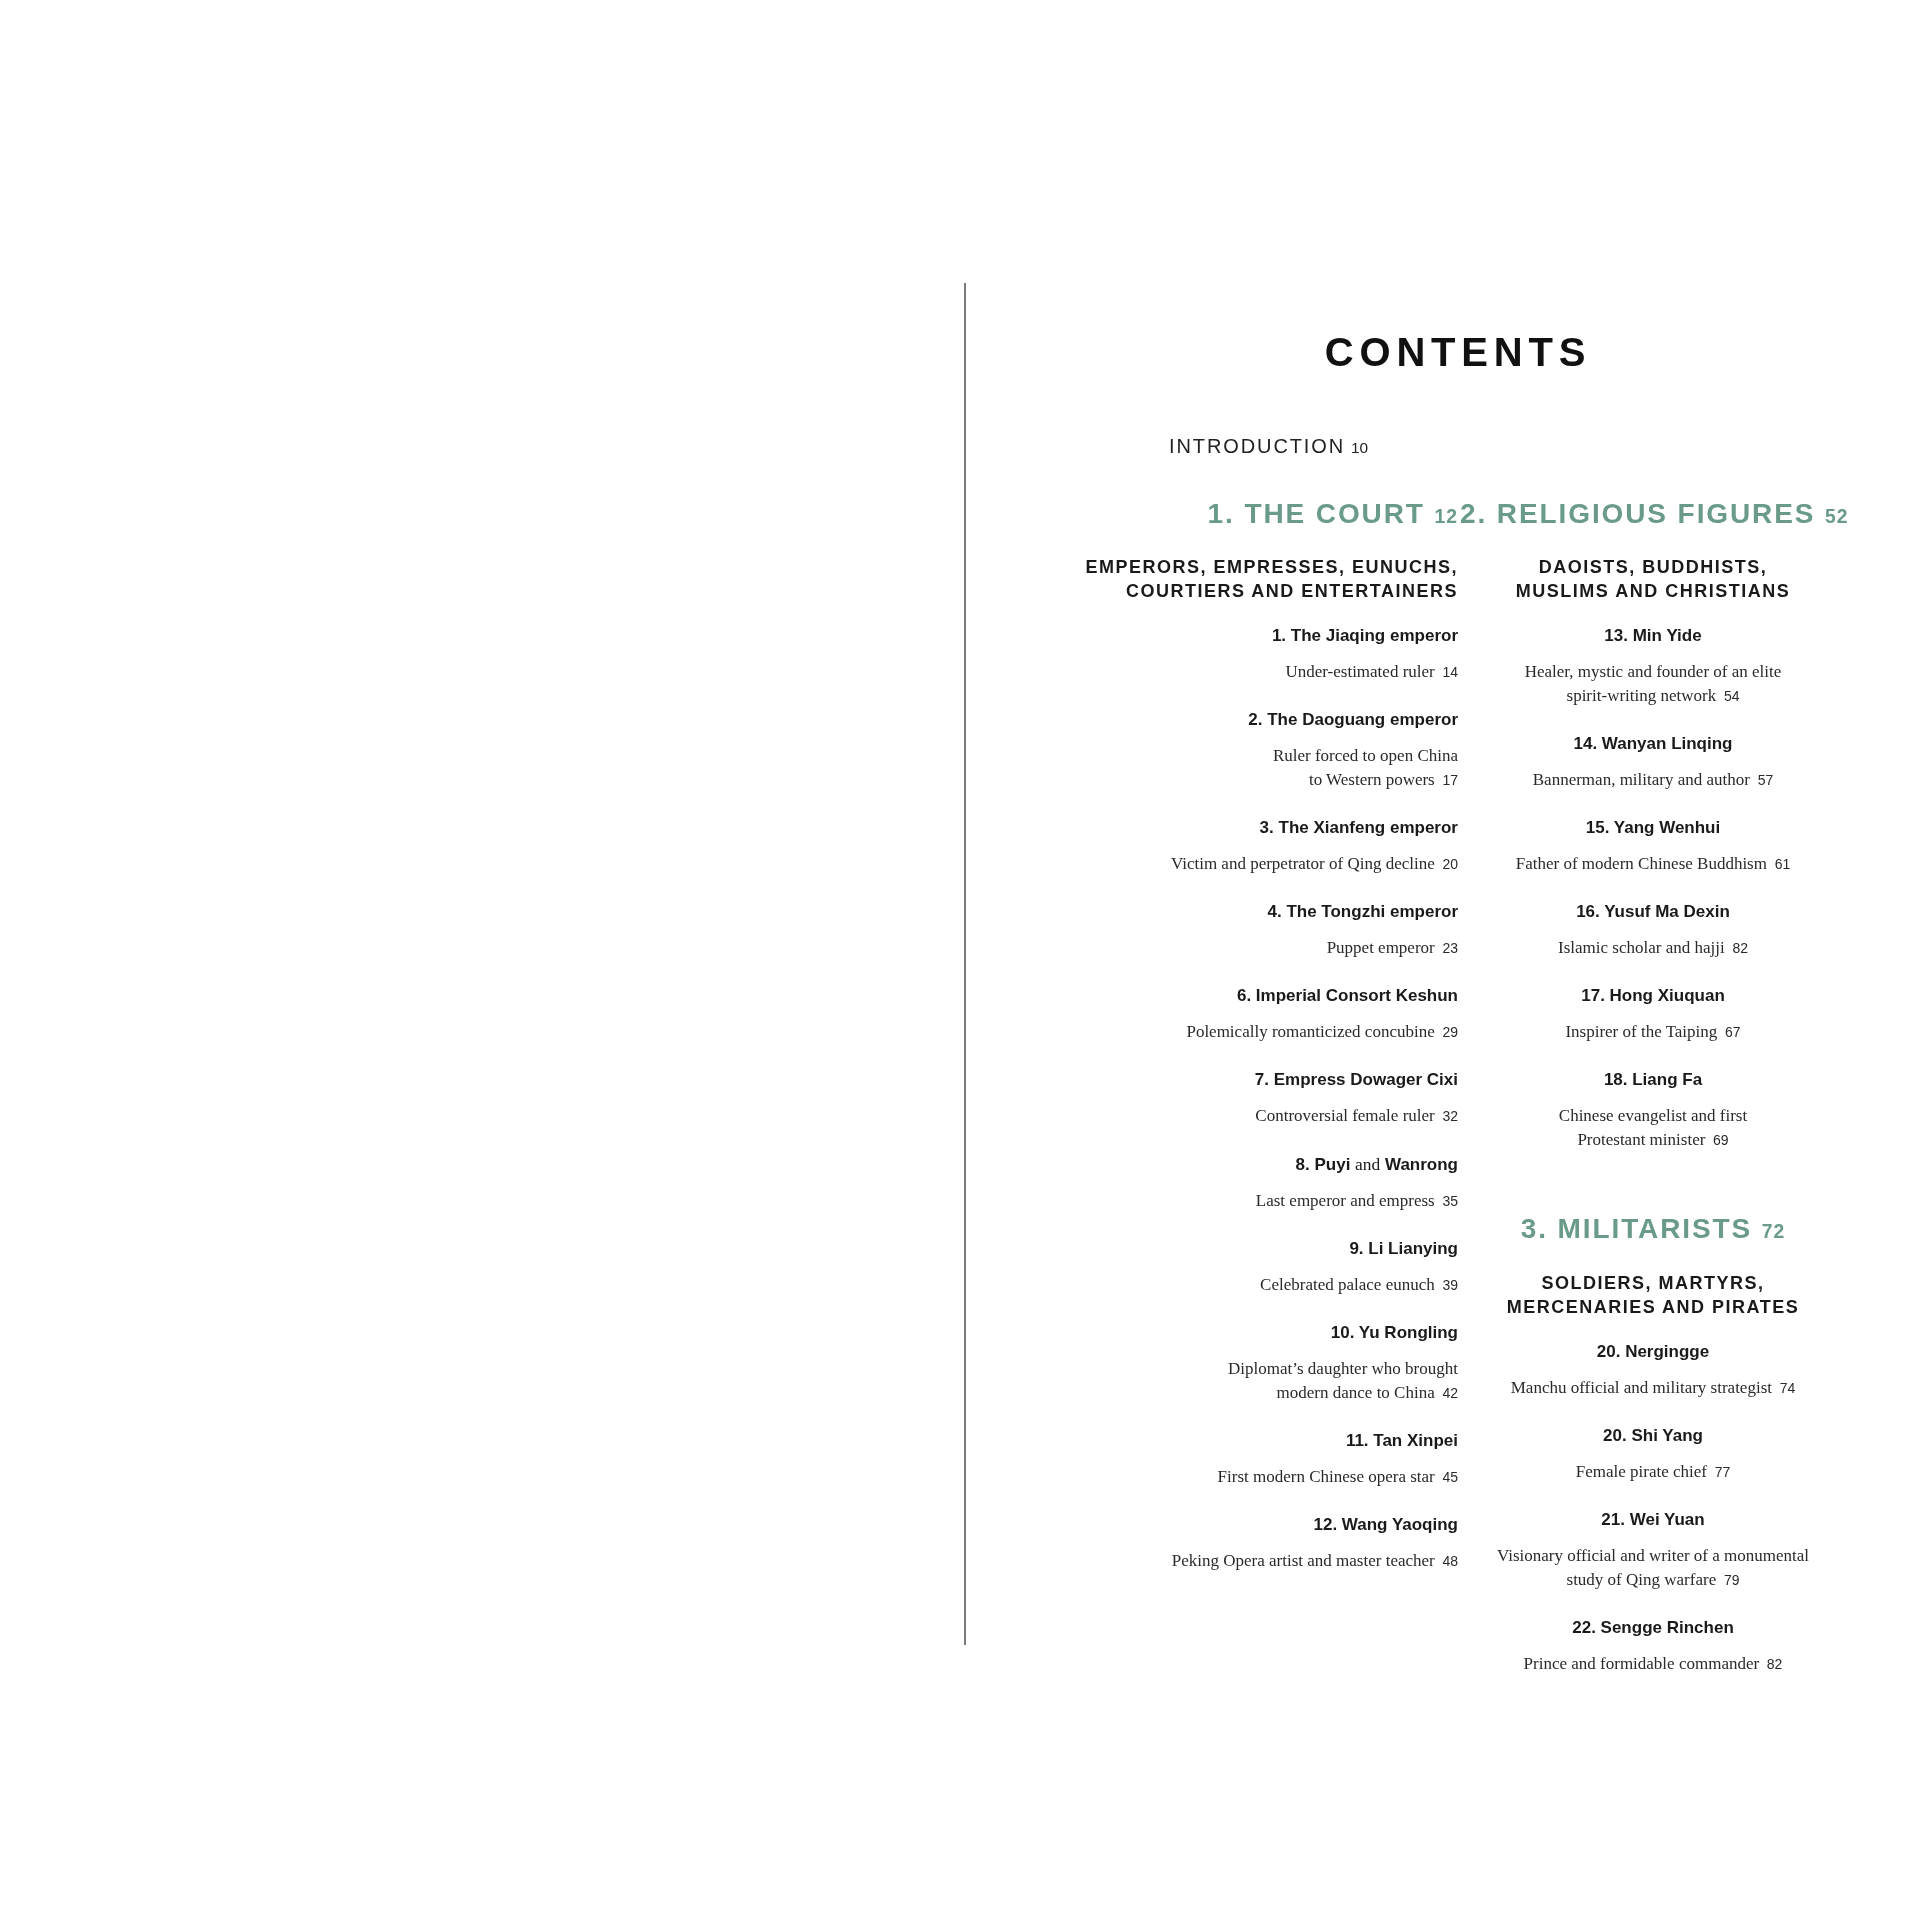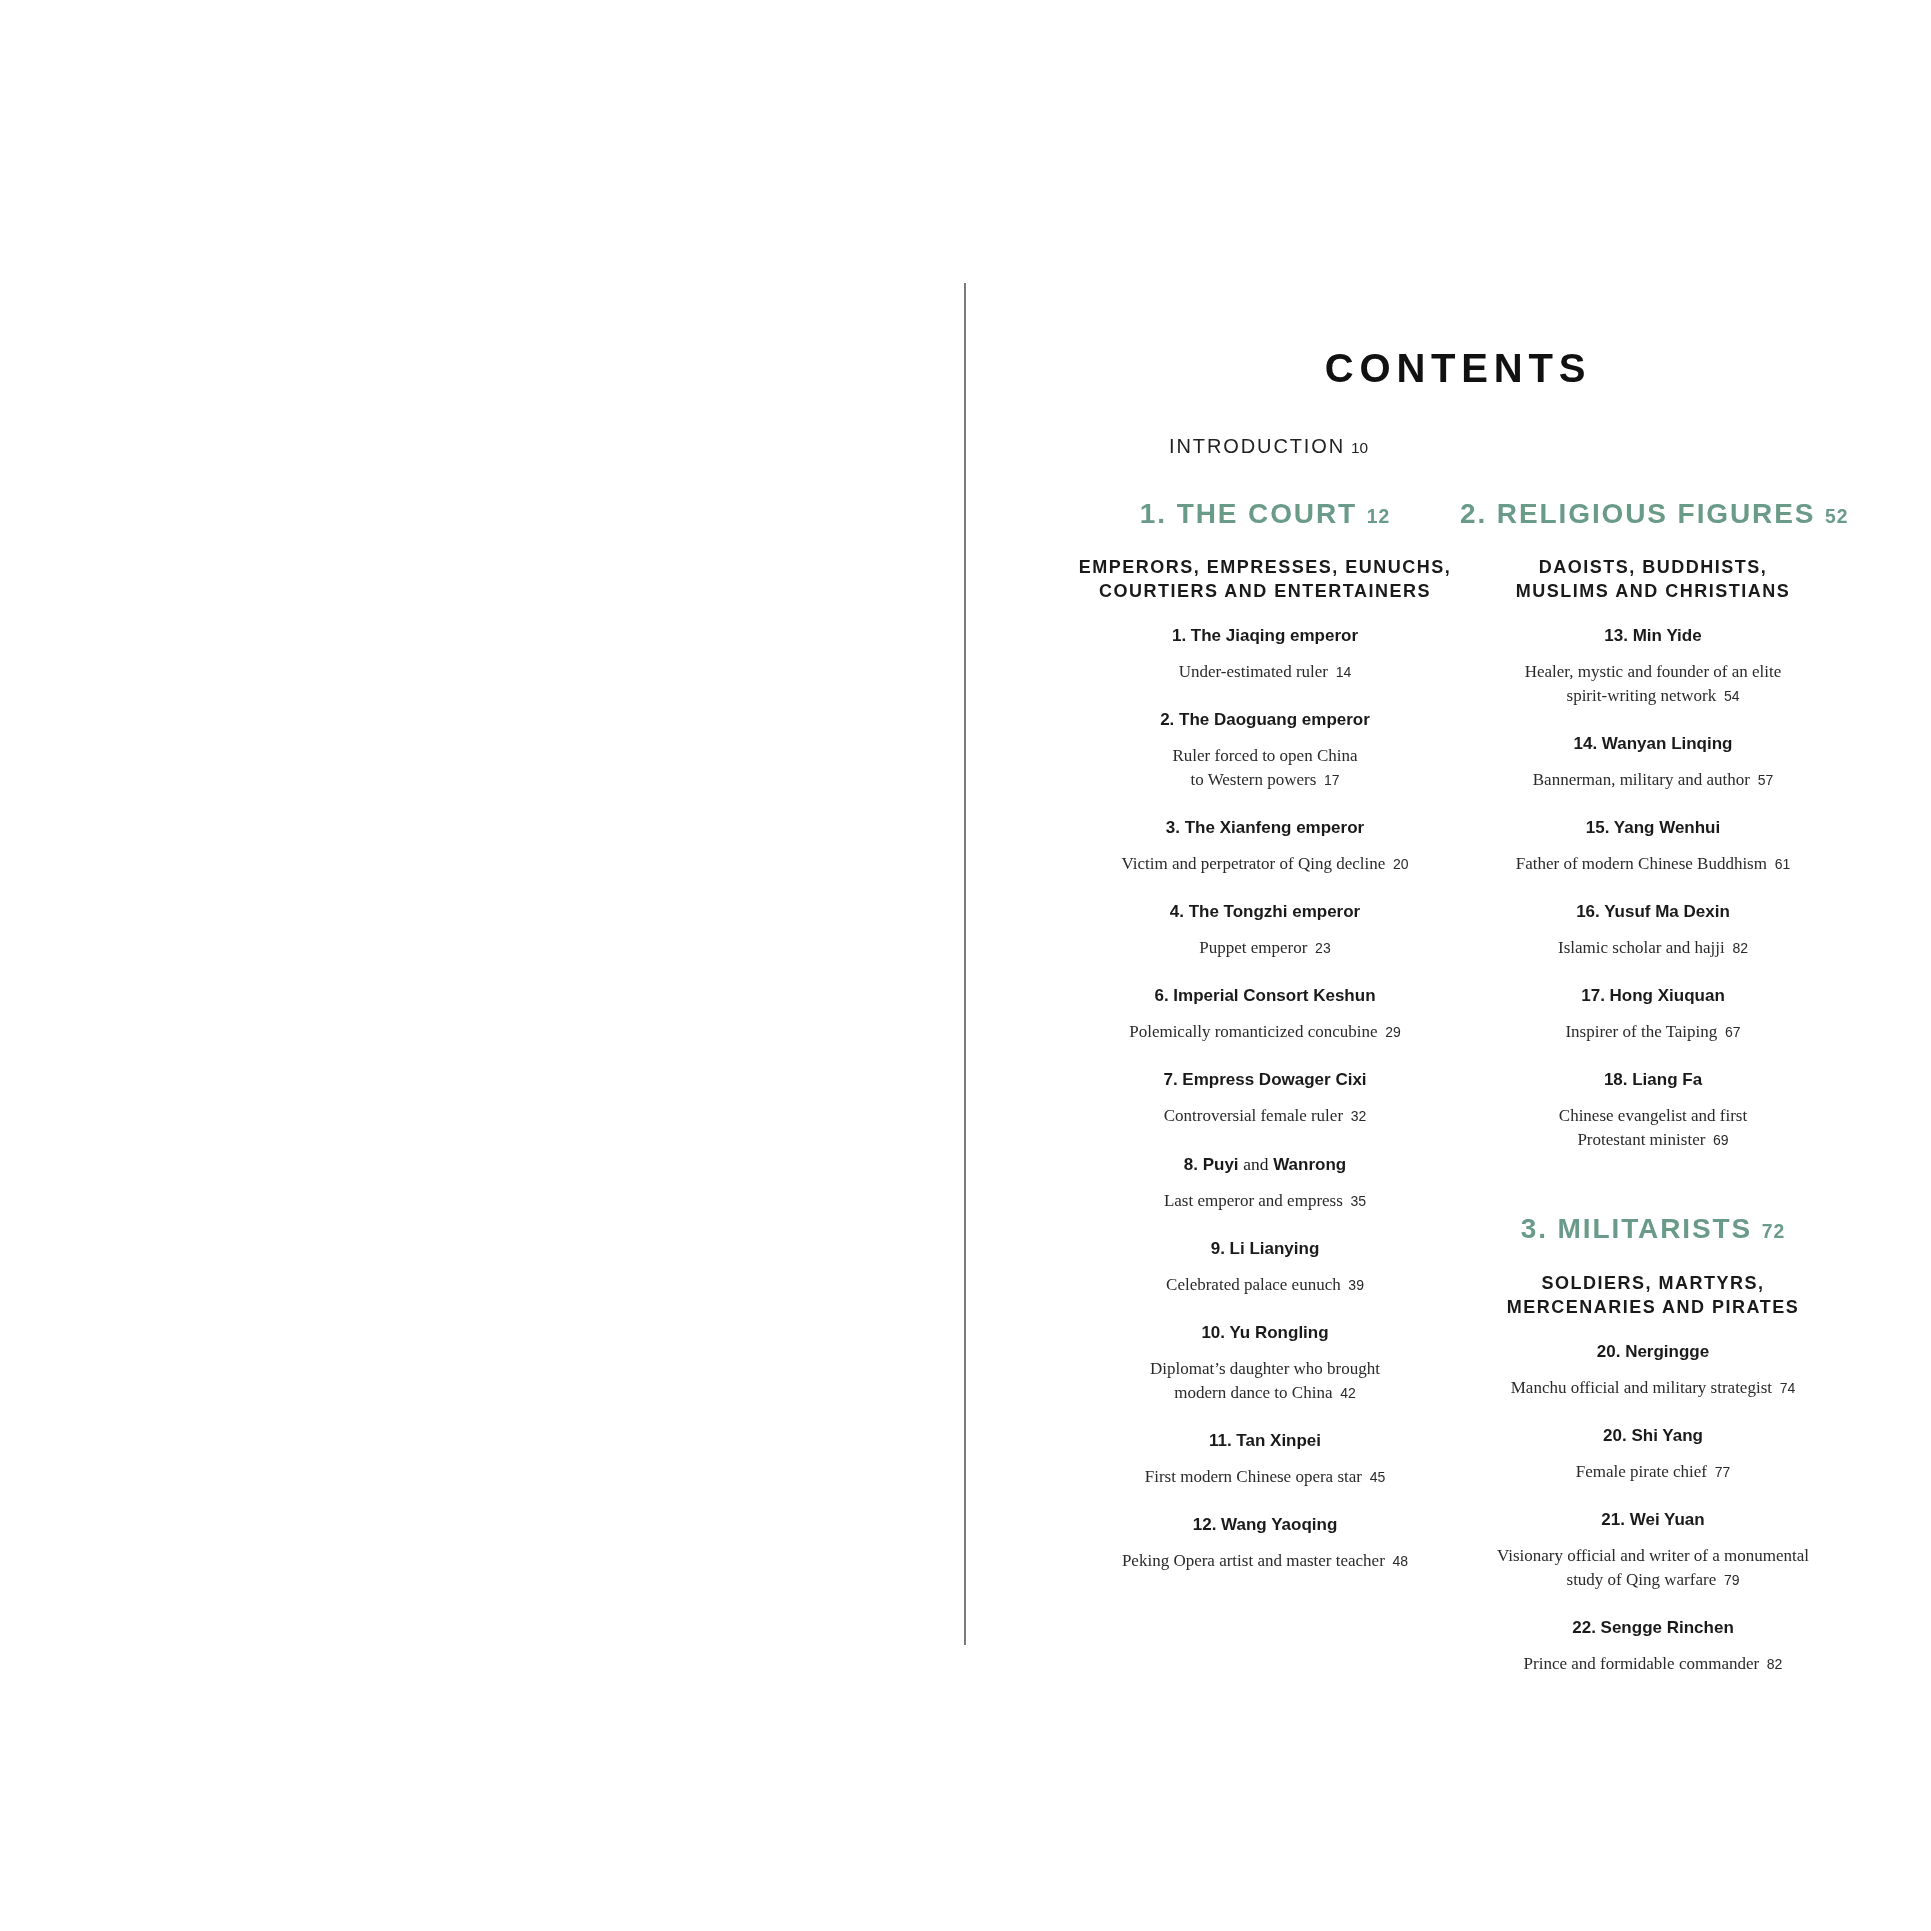--- a/index.html
+++ b/index.html
@@ -19,21 +19,21 @@
       left: 964px;
       top: 283px;
       width: 1.9px;
       height: 1362px;
       background: #7a7a7a;
     }
     .contents-title {
       position: absolute;
       left: 1265px;
       width: 386px;
-      top: 346px;
+      top: 330px;
       text-align: center;
       font-family: "Liberation Sans", sans-serif;
       font-weight: bold;
       font-size: 40px;
       letter-spacing: 5.8px;
       color: #111;
       margin: 0;
     }
     .intro {
       position: absolute;
@@ -47,21 +47,21 @@
     }
     .intro .page {
       font-size: 15.4px;
       letter-spacing: 0;
       margin-left: 5.8px;
     }
     .column {
       position: absolute;
       text-align: center;
     }
-    .col-left { left: 1072px; width: 386px; top: 494px; }
+    .col-left { left: 1072px; width: 386px; top: 494px; text-align: right; }
     .col-right { left: 1460px; width: 386px; top: 494px; }
 
     .section-heading {
       font-family: "Liberation Sans", sans-serif;
       font-weight: bold;
       font-size: 28px;
       letter-spacing: 1.9px;
       color: #6a9a88;
       white-space: nowrap;
       line-height: 39px;

